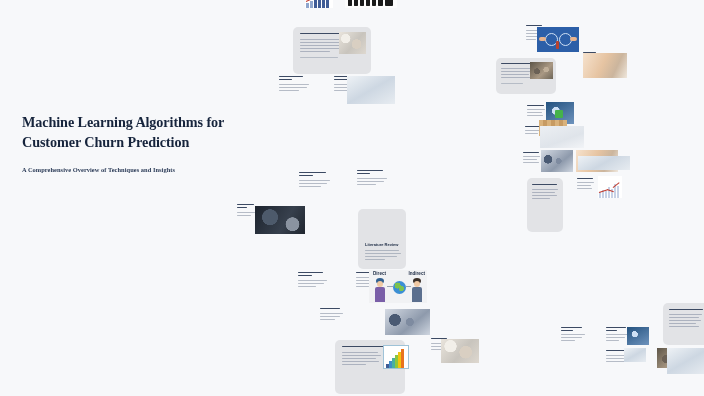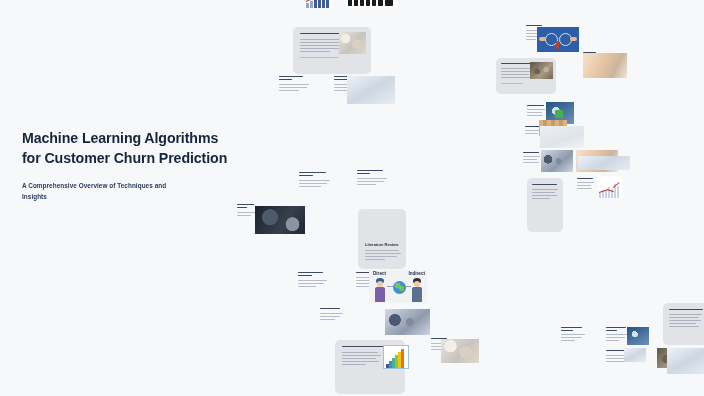--- a/index.html
+++ b/index.html
@@ -5,21 +5,21 @@
   html,body{margin:0;padding:0;}
   body{
     width:704px;height:396px;overflow:hidden;
     background:#f7f8fa;
     font-family:"Liberation Sans", sans-serif;
     position:relative;
   }
   #canvas{position:absolute;inset:0;overflow:hidden;background:#f7f8fa;}
 
   
-  #title-block{position:absolute;left:22px;top:128px;width:215px;}
+  #title-block{position:absolute;left:22px;top:112px;width:215px;font-family:Liberation Serif, serif;}
   #pres-title{
     font-size:14.2px;font-weight:bold;line-height:1.42;
     color:#16243c;letter-spacing:-0.1px;
   }
   #pres-subtitle{
     margin-top:13px;font-size:6.4px;font-weight:bold;line-height:1.62;
     color:#2b3b57;letter-spacing:0.05px;width:168px;
   }
 
   

